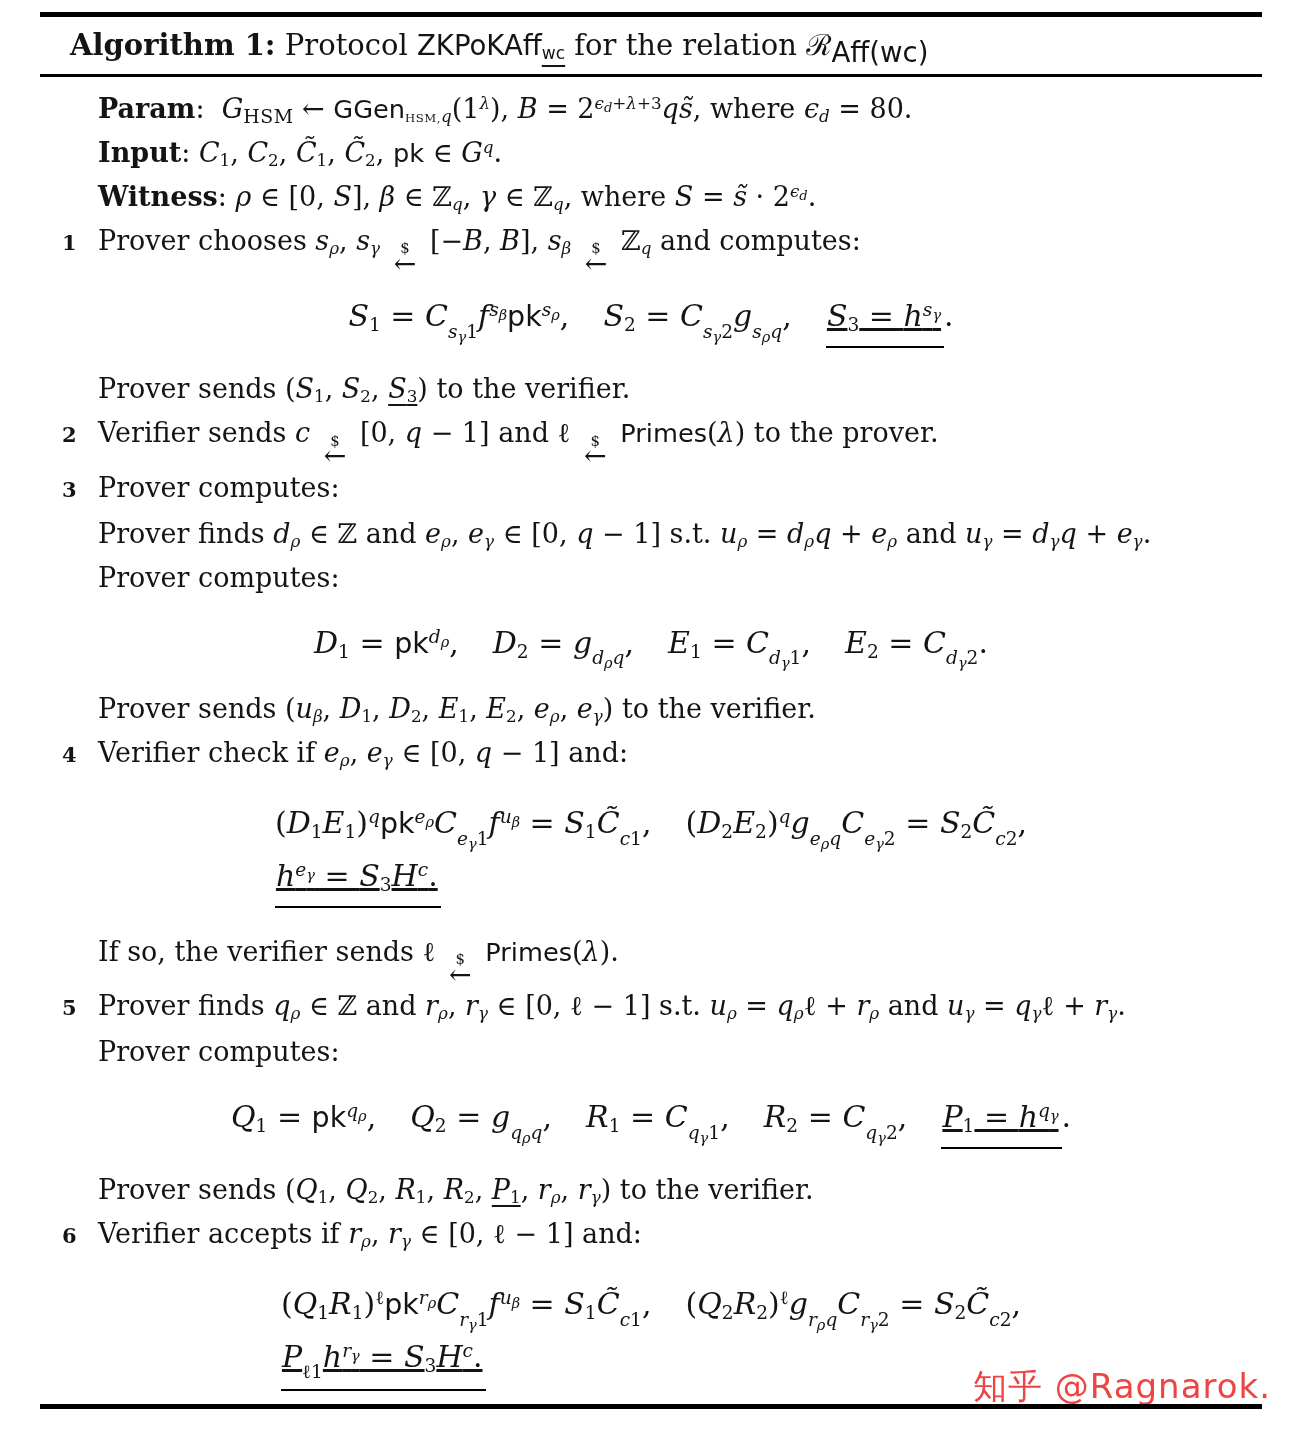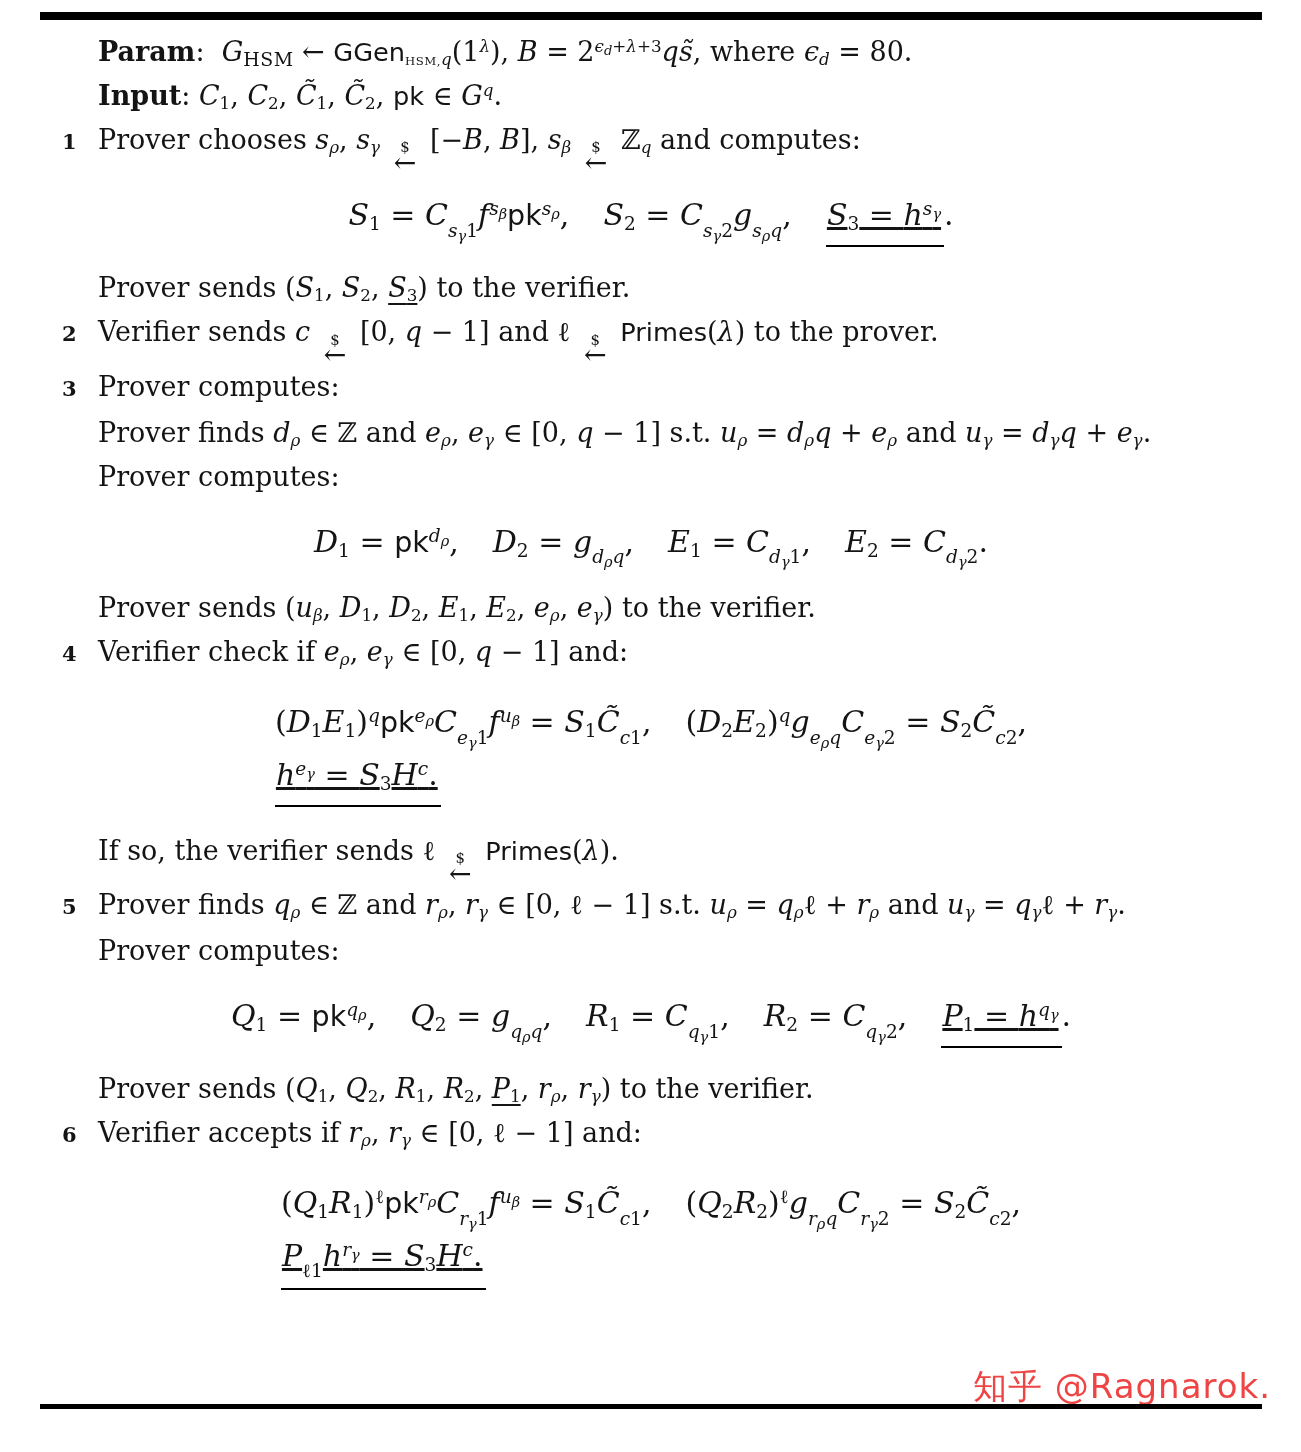--- a/index.html
+++ b/index.html
@@ -42,32 +42,37 @@
       font-family:"DejaVu Sans",sans-serif;letter-spacing:1px;}
 </style>
 </head>
 <body style="color: rgb(20, 20, 20);">
 
 <div class="page">
   <div class="doc">
 
     <div class="rule top"></div>
 
+    <div class="title"><b>Algorithm 1:</b><span> Protocol <span class="sf">ZKPoKAff<sub><span class="u">wc</span></sub></span> for the relation ℛ<sub class="sf">Aff(wc)</sub></span></div>
 
     <div class="rule mid"></div>
 
     <div class="algo-body">
 
       <div class="row">
           <span class="gut"></span>
           <span class="txt"><b>Param</b>:&nbsp; <i>G</i><sub class="rm">HSM</sub> ← <span class="sf">GGen</span><sub><span class="rm">HSM,</span><i>q</i></sub>(1<sup><i>λ</i></sup>), <i>B</i> = 2<sup><i>ϵ</i><sub><i>d</i></sub>+<i>λ</i>+3</sup><i>q</i><i>s̃</i>, where <i>ϵ<sub>d</sub></i> = 80.</span>
         </div>
       <div class="row">
           <span class="gut"></span>
           <span class="txt"><b>Input</b>: <i>C</i><sub>1</sub>, <i>C</i><sub>2</sub>, <i>C̃</i><sub>1</sub>, <i>C̃</i><sub>2</sub>, <span class="sf">pk</span> ∈ <i>G</i><sup><i>q</i></sup>.</span>
+        </div>
+      <div class="row">
+          <span class="gut"></span>
+          <span class="txt"><b>Witness</b>: <i>ρ</i> ∈ [0, <i>S</i>], <i>β</i> ∈ ℤ<sub><i>q</i></sub>, <i>γ</i> ∈ ℤ<sub><i>q</i></sub>, where <i>S</i> = <i>s̃</i> · 2<sup><i>ϵ<sub>d</sub></i></sup>.</span>
         </div>
 
       <div class="row">
           <span class="gut">1</span>
           <span class="txt">Prover chooses <i>s<sub>ρ</sub></i>, <i>s<sub>γ</sub></i> <span class="xarr">
               <span class="d">$</span>
               <span class="a">←</span>
             </span> [−<i>B</i>, <i>B</i>], <i>s<sub>β</sub></i> <span class="xarr">
               <span class="d">$</span>
               <span class="a">←</span>

